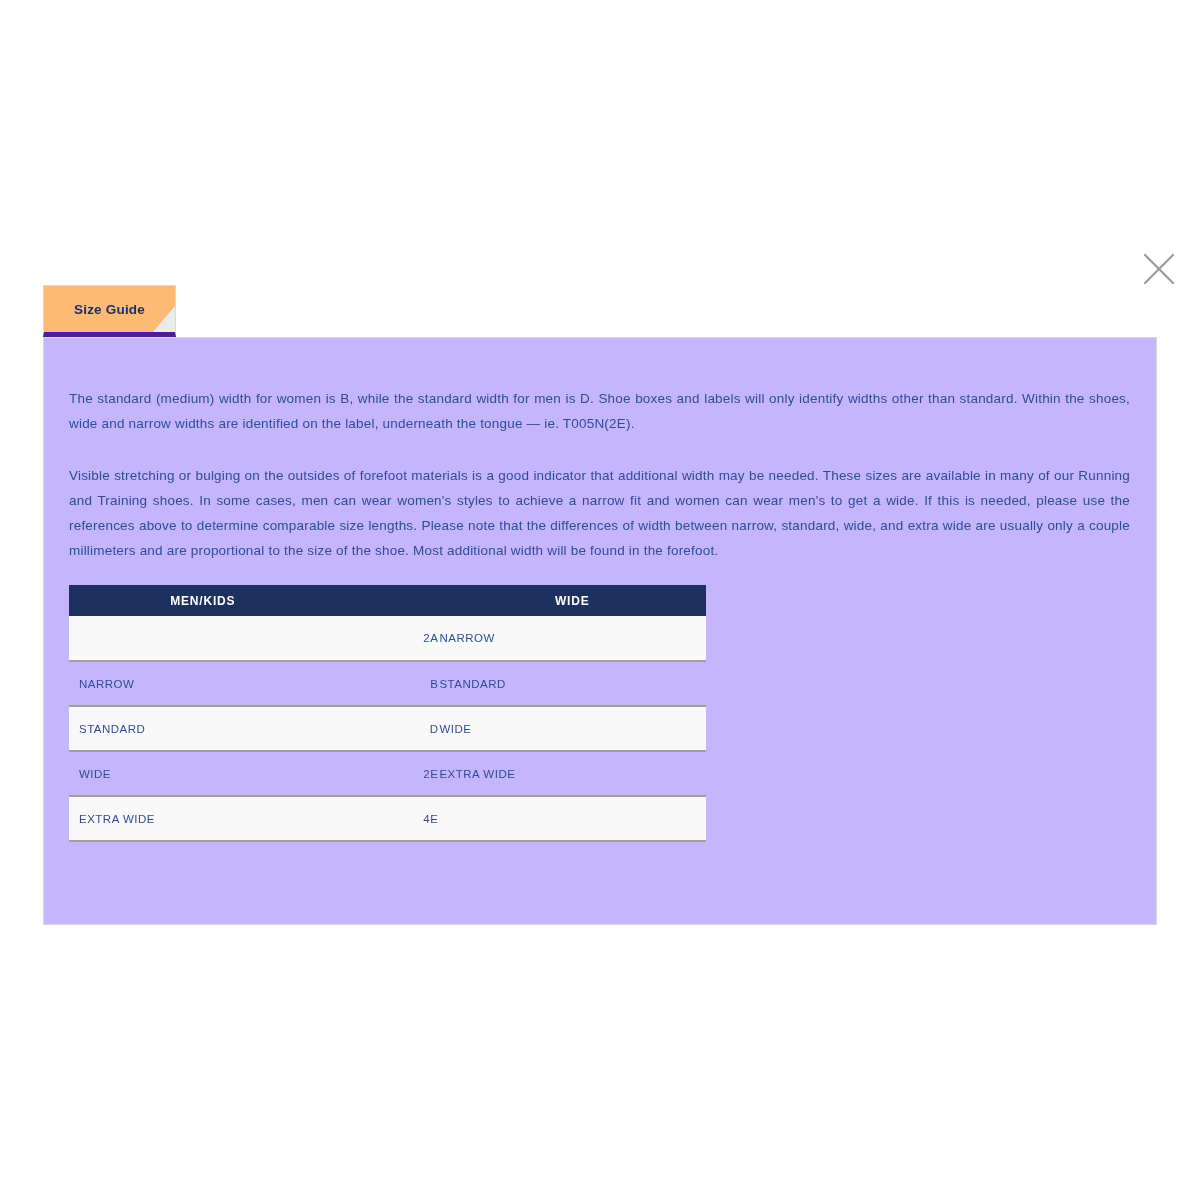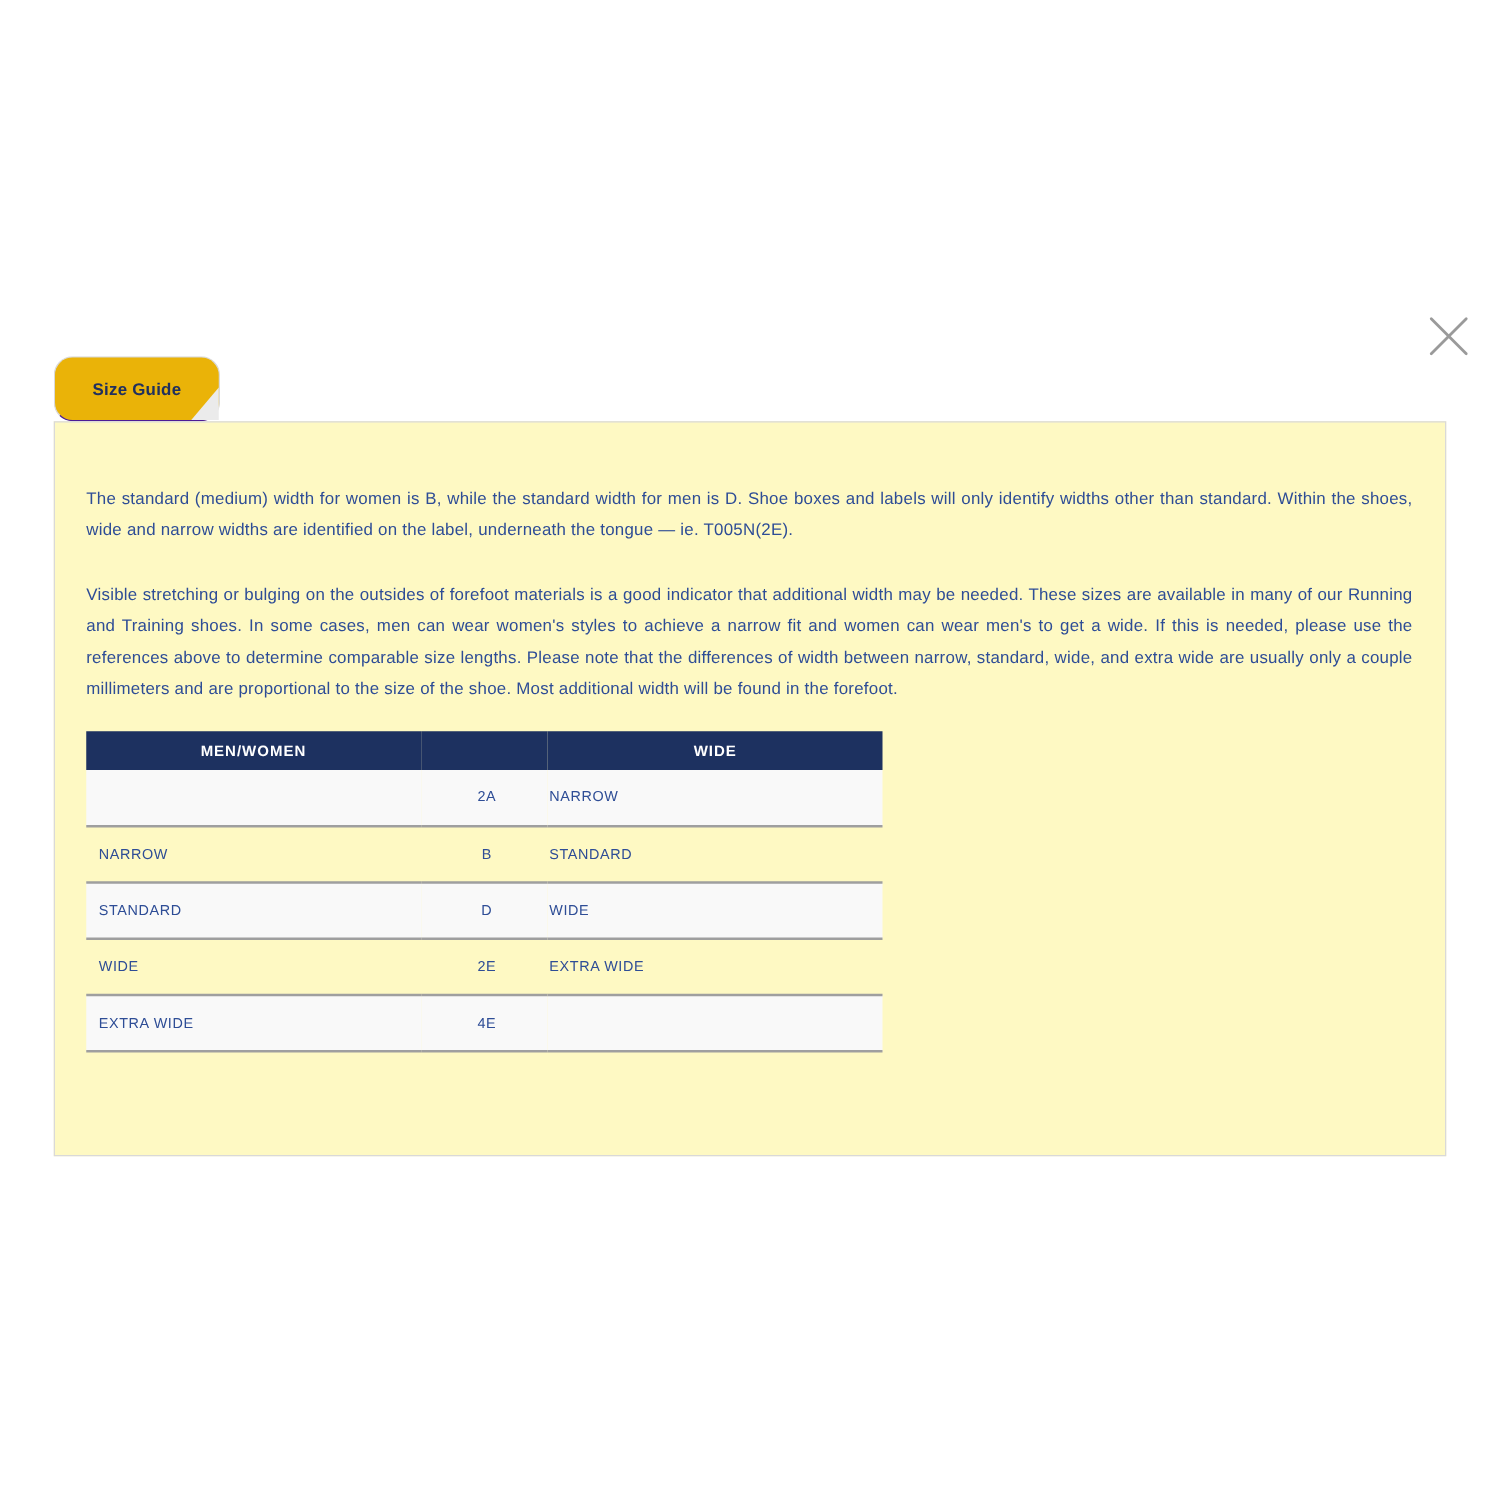--- a/index.html
+++ b/index.html
@@ -15,27 +15,27 @@
 
   
   .modal { position:absolute; left:43px; top:285px; width:1114px; }
 
   
   .tabs { display:flex; height:52px; position:relative; z-index:2; }
   .tab { display:inline-flex; align-items:center; justify-content:center;
          height:52px; padding:0 30px; font-size:13.5px; font-weight:bold;
          color:#20305e; letter-spacing:0.2px; background:#ffffff;
          border:1px solid #d9d9d9; position:relative; cursor:pointer; }
-  .tab.inactive { border-bottom:1px solid #4c1d95; background:#eab308;border-radius:15px; }
+  .tab.inactive { border-bottom:5px solid #4c1d95; background:#fdba74; }
   .tab.active { border-bottom:1px solid #ffffff; margin-bottom:-1px; z-index:3; }
   .tab.inactive .fold { position:absolute; right:0; bottom:0; width:0; height:0;
          border-bottom:26px solid #ebebeb; border-left:22px solid transparent; }
 
   
-  .panel { position:relative; z-index:1; background:#fef9c3;
+  .panel { position:relative; z-index:1; background:#c4b5fd;
            border:1px solid #d9d9d9; min-height:588px;
            padding:48px 26px 47px 25px; }
 
   .para { font-size:13.5px; line-height:25px; color:#2e4d96; text-align:justify;
           letter-spacing:0.2px; }
   .intro { margin-bottom:27px; }
   .section-heading { font-size:13.5px; line-height:25px; font-weight:bold;
           color:#2e4d96; letter-spacing:0.2px; }
 
   
@@ -45,21 +45,21 @@
   .width-table col.c2 { width:16%; }
   .width-table col.c3 { width:42%; }
   .width-table thead th { background:#1d3160; color:#ffffff; font-size:12px;
                  font-weight:bold; letter-spacing:0.8px; height:31px;
                  text-align:center; }
   .width-table tbody td { height:45px; font-size:11.5px; color:#2e4d96;
                  letter-spacing:0.5px; vertical-align:middle; }
   .width-table tbody tr { border-bottom:2px solid #9f9f9f; }
   .width-table tbody tr:nth-child(odd) { background:#f9f9f9; }
   .width-table tbody td.men   { padding-left:10px; text-align:left; }
-  .width-table tbody td.code  { padding-left:4px;  text-align:center;margin-top:12px; }
+  .width-table tbody td.code  { padding-left:4px;  text-align:right;margin-top:12px; }
   .width-table tbody td.women { padding-left:1px;  text-align:left; }
 </style>
 </head>
 <body>
 
 <div class="stage">
 
   <button class="close-btn">
     <span>
       <svg width="38" height="38" viewBox="0 0 38 38">
@@ -85,21 +85,21 @@
       <p class="para">Visible stretching or bulging on the outsides of forefoot materials is a good indicator that additional width may be needed. These sizes are available in many of our Running and Training shoes. In some cases, men can wear women's styles to achieve a narrow fit and women can wear men's to get a wide. If this is needed, please use the references above to determine comparable size lengths. Please note that the differences of width between narrow, standard, wide, and extra wide are usually only a couple millimeters and are proportional to the size of the shoe. Most additional width will be found in the forefoot.</p>
 
       <table class="width-table">
         <colgroup>
             <col class="c1">
             <col class="c2">
             <col class="c3">
           </colgroup>
         <thead>
           <tr>
-            <th>MEN/WOMEN</th>
+            <th>MEN/KIDS</th>
             <th></th>
             <th>WIDE</th>
           </tr>
         </thead>
         <tbody>
           <tr>
             <td class="men"></td>
             <td class="code">2A</td>
             <td class="women">NARROW</td>
           </tr>

